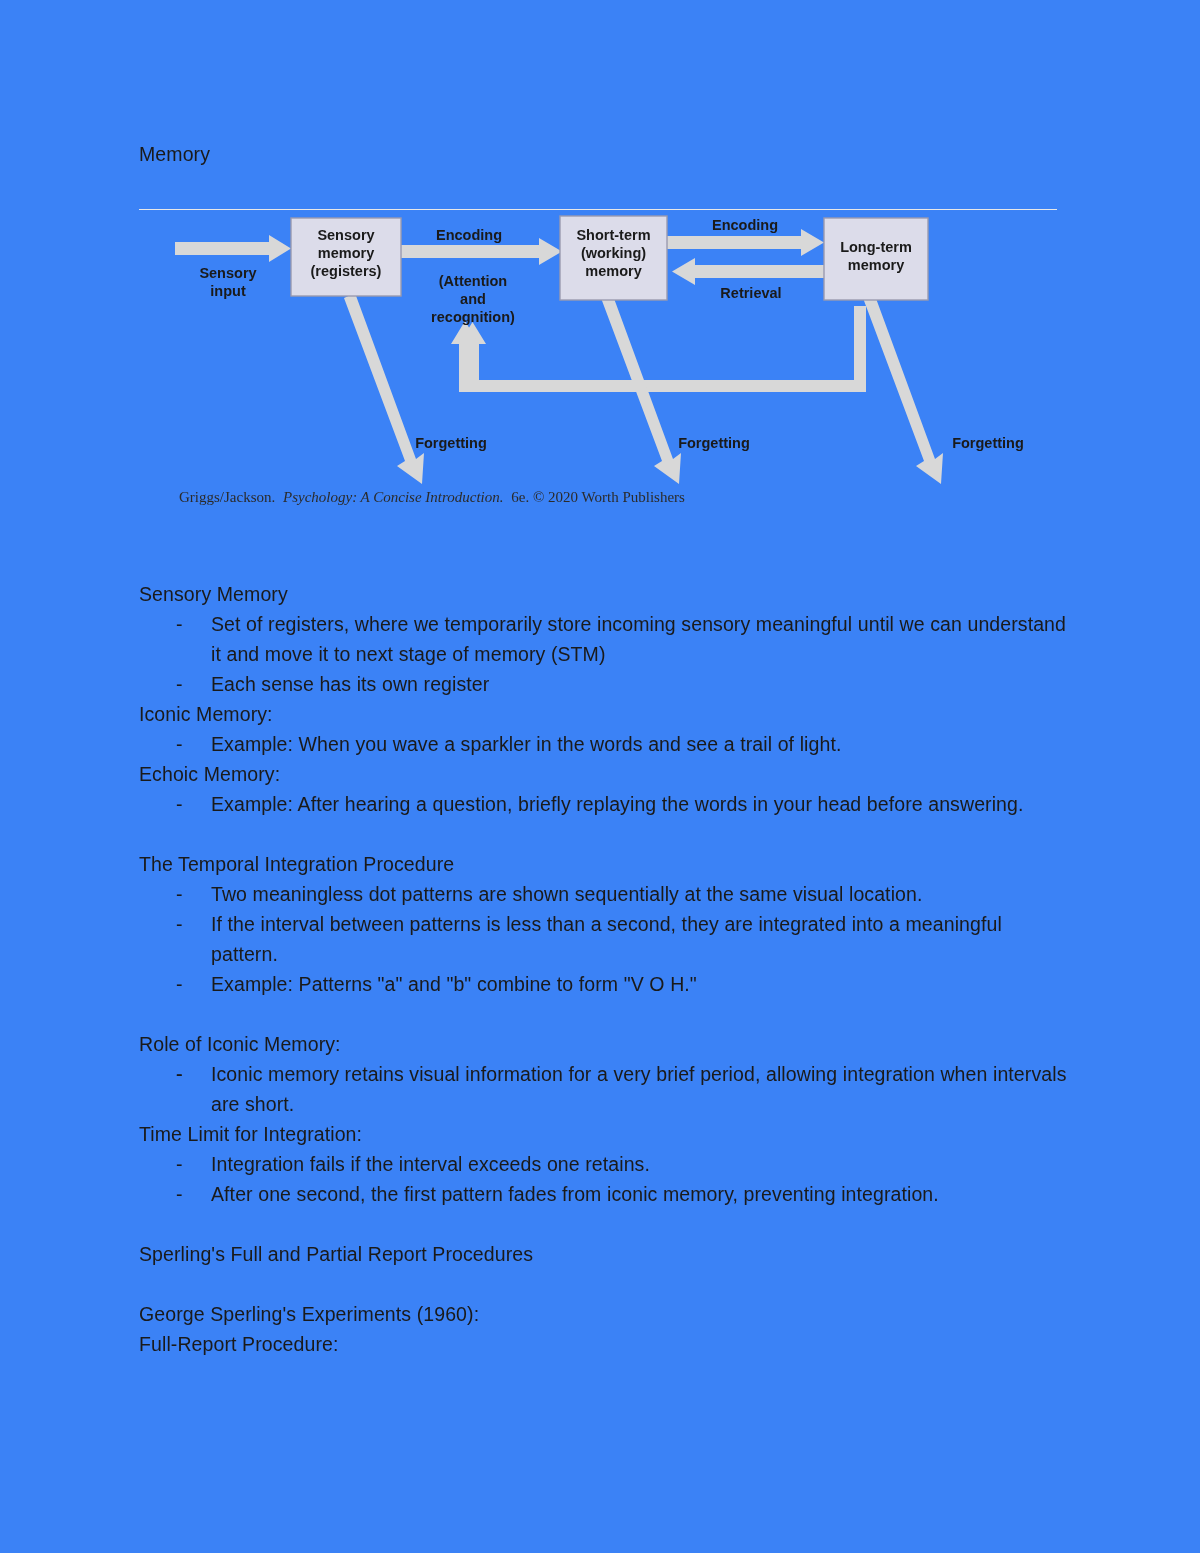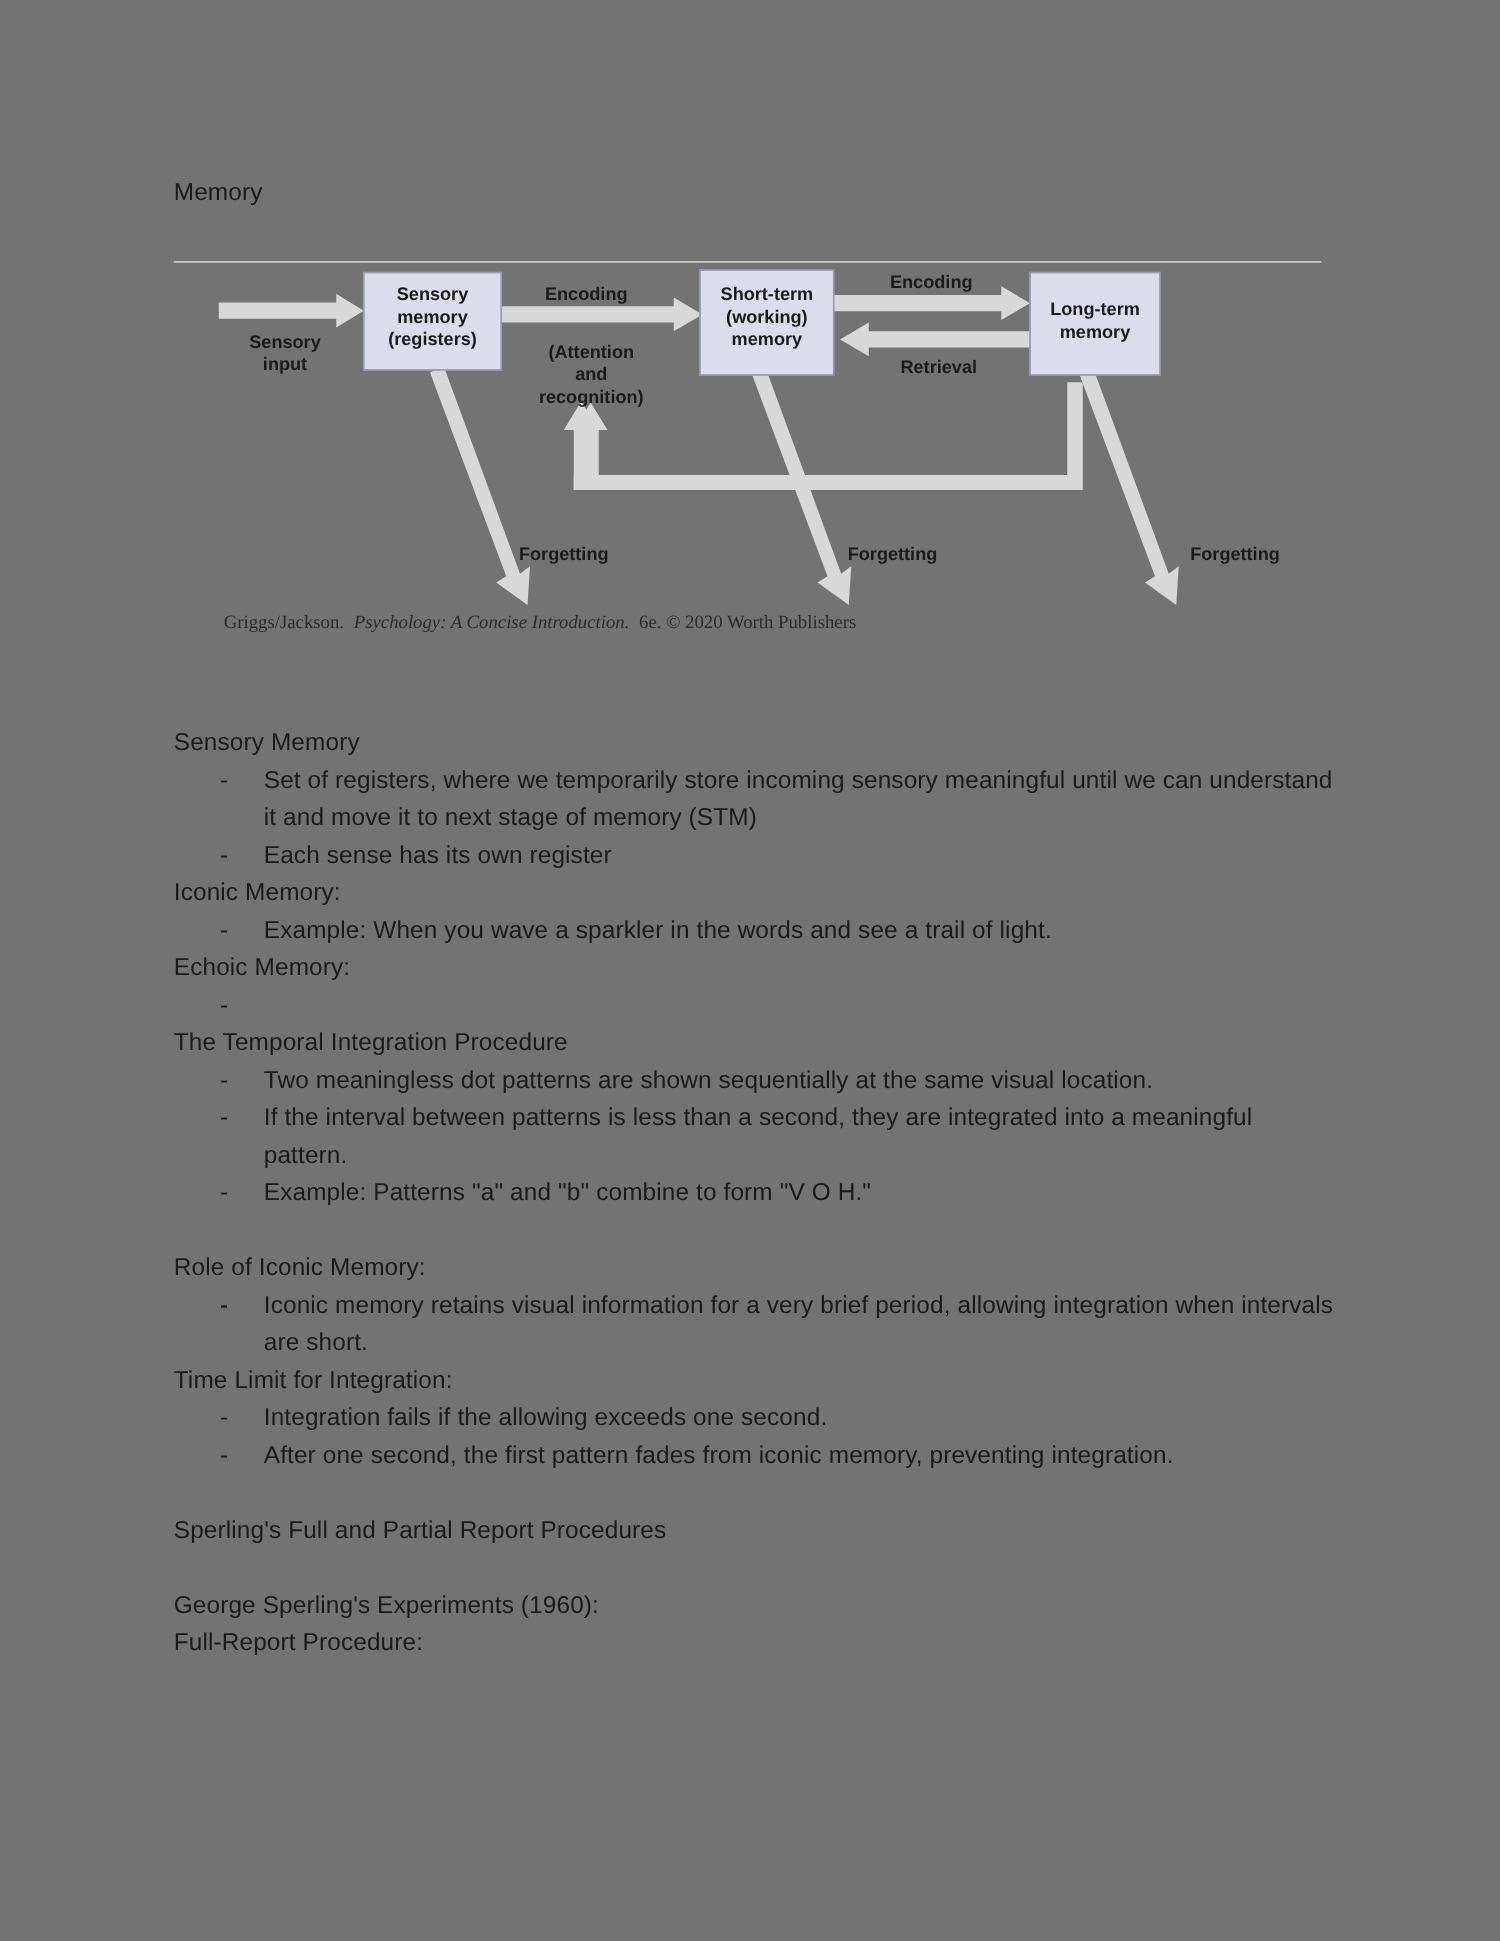--- a/index.html
+++ b/index.html
@@ -9,21 +9,21 @@
     background: #ffffff;
   }
   body {
     font-family: "Liberation Sans", sans-serif;
     color: #000000;
   }
   .page {
     position: relative;
     width: 1200px;
     height: 1553px;
-    background: #737373;
+    background: #3b82f6;
     overflow: hidden;
   }
   .content {
     position: absolute;
     left: 139px;
     top: 139px;
     width: 930px;
   }
   .heading {
     font-size: 19.5px;
@@ -200,21 +200,21 @@
       <li><span class="dash">-</span><span>Each sense has its own register</span></li>
     </ul>
 
     <div class="heading">Iconic Memory:</div>
     <ul class="bullets">
       <li><span class="dash">-</span><span>Example: When you wave a sparkler in the words and see a trail of light.</span></li>
     </ul>
 
     <div class="heading">Echoic Memory:</div>
     <ul class="bullets">
-      <li><span class="dash">-</span></li>
+      <li><span class="dash">-</span><span>Example: After hearing a question, briefly replaying the words in your head before answering.</span></li>
     </ul>
 
     <div class="spacer-line"></div>
 
     <div class="heading">The Temporal Integration Procedure</div>
     <ul class="bullets">
       <li><span class="dash">-</span><span>Two meaningless dot patterns are shown sequentially at the same visual location.</span></li>
       <li><span class="dash">-</span><span>If the interval between patterns is less than a second, they are integrated into a meaningful pattern.</span></li>
       <li><span class="dash">-</span><span>Example: Patterns "a" and "b" combine to form "V O H."</span></li>
     </ul>
@@ -222,21 +222,21 @@
     <div class="spacer-line"></div>
 
     <div class="heading">Role of Iconic Memory:</div>
     <ul class="bullets">
       <li><span class="dash">-</span></li>
       <li><span class="dash">-</span><span>Iconic memory retains visual information for a very brief period, allowing integration when intervals are short.</span></li>
     </ul>
 
     <div class="heading">Time Limit for Integration:</div>
     <ul class="bullets">
-      <li><span class="dash">-</span><span>Integration fails if the allowing exceeds one second.</span></li>
+      <li><span class="dash">-</span><span>Integration fails if the interval exceeds one retains.</span></li>
       <li><span class="dash">-</span><span>After one second, the first pattern fades from iconic memory, preventing integration.</span></li>
     </ul>
 
     <div class="spacer-line"></div>
 
     <div class="heading">Sperling's Full and Partial Report Procedures</div>
     <div class="spacer-line"></div>
     <div class="heading">George Sperling's Experiments (1960):</div>
     <div class="heading">Full-Report Procedure:</div>
 

